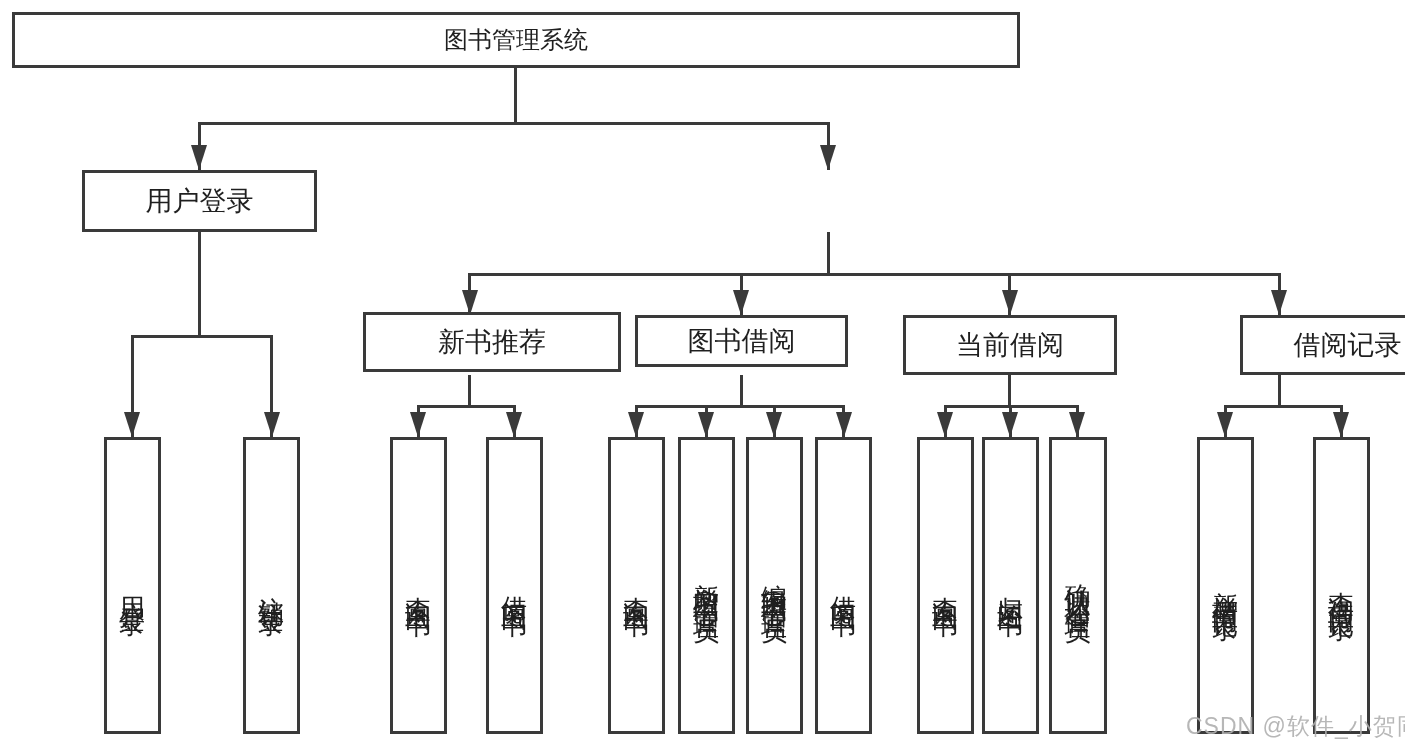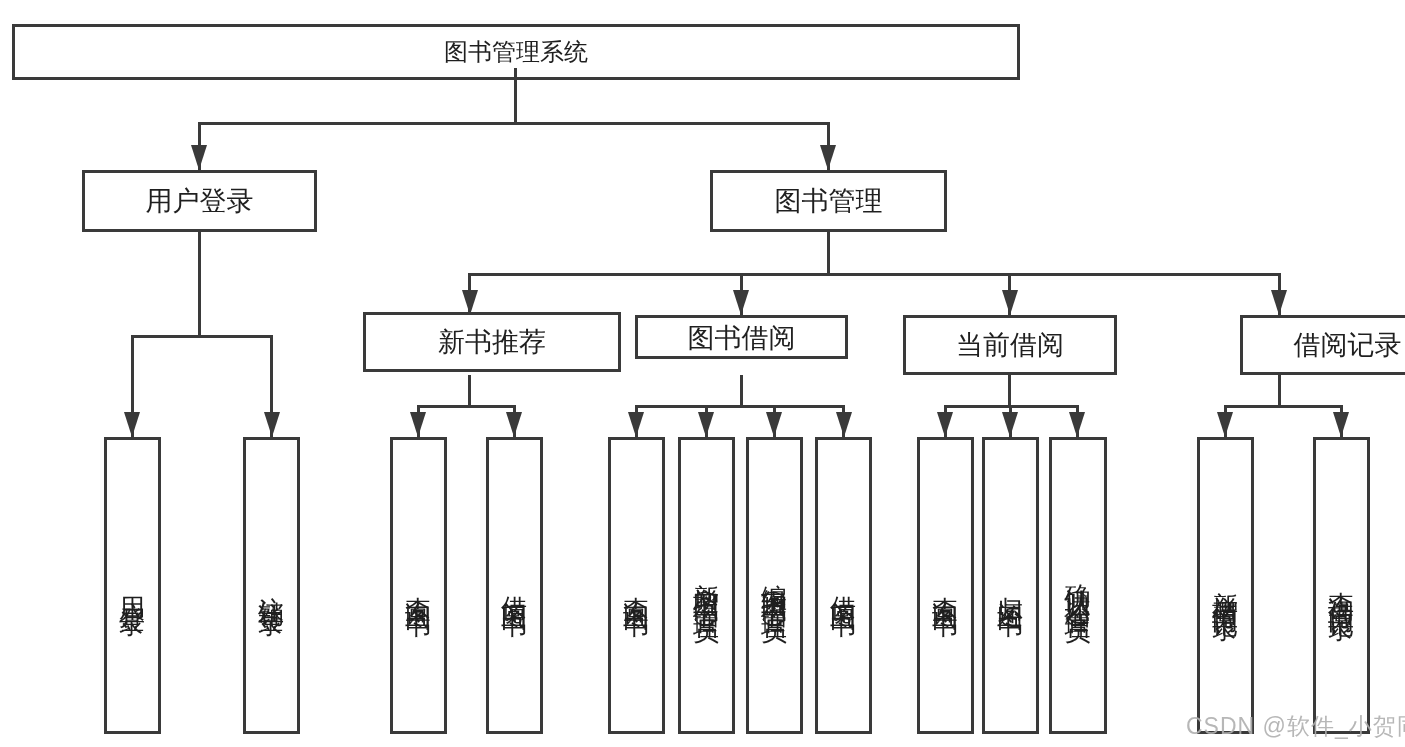--- a/index.html
+++ b/index.html
@@ -34,36 +34,33 @@
   .watermark{
     position:absolute;left:1186px;top:711px;font-size:23px;letter-spacing:1px;
     color:var(--watermark);z-index:10;opacity:0.9;white-space:nowrap;
   }
 </style>
 </head>
 <body>
 
 <div id="canvas">
 
-  <div class="node fs-root" style="left:12px;top:24px;width:1008px;height:56px;">
+  <div class="node fs-root" style="left:12px;top:12px;width:1008px;height:56px;">
     <span>图书管理系统</span>
   </div>
 
   <div class="line" style="left:514px;top:68px;width:3px;height:57px;"></div>
   <div class="line" style="left:198px;top:122px;width:632px;height:3px;"></div>
   <div class="line" style="left:198px;top:122px;width:3px;height:48px;"></div>
   <div class="arrow" style="left:191px;top:145px;"></div>
   <div class="line" style="left:827px;top:122px;width:3px;height:48px;"></div>
   <div class="arrow" style="left:820px;top:145px;"></div>
 
   <div class="node fs-branch" style="left:82px;top:170px;width:235px;height:62px;">
     <span>用户登录</span>
-  </div>
-  <div class="node fs-branch" style="left:710px;top:170px;width:237px;height:62px;">
-    <span>图书管理</span>
   </div>
 
   <div class="line" style="left:198px;top:232px;width:3px;height:106px;"></div>
   <div class="line" style="left:131px;top:335px;width:141px;height:3px;"></div>
   <div class="line" style="left:131px;top:335px;width:3px;height:102px;"></div>
   <div class="arrow" style="left:124px;top:412px;"></div>
   <div class="line" style="left:270px;top:335px;width:3px;height:102px;"></div>
   <div class="arrow" style="left:264px;top:412px;"></div>
 
   <div class="line" style="left:827px;top:232px;width:3px;height:44px;"></div>
@@ -73,21 +70,21 @@
   <div class="line" style="left:740px;top:273px;width:3px;height:42px;"></div>
   <div class="arrow" style="left:733px;top:290px;"></div>
   <div class="line" style="left:1008px;top:273px;width:3px;height:42px;"></div>
   <div class="arrow" style="left:1002px;top:290px;"></div>
   <div class="line" style="left:1278px;top:273px;width:3px;height:42px;"></div>
   <div class="arrow" style="left:1271px;top:290px;"></div>
 
   <div class="node fs-branch" style="left:363px;top:312px;width:258px;height:60px;font-family:Liberation Mono, monospace;">
     <span>新书推荐</span>
   </div>
-  <div class="node fs-branch" style="left:635px;top:315px;width:213px;height:44px;align-items:flex-end;">
+  <div class="node fs-branch" style="left:635px;top:315px;width:213px;height:52px;">
     <span>图书借阅</span>
   </div>
   <div class="node fs-branch" style="left:903px;top:315px;width:214px;height:60px;font-family:Liberation Mono, monospace;">
     <span>当前借阅</span>
   </div>
   <div class="node fs-branch" style="left:1240px;top:315px;width:215px;height:60px;">
     <span>借阅记录</span>
   </div>
 
   <div class="line" style="left:468px;top:375px;width:3px;height:33px;"></div>

